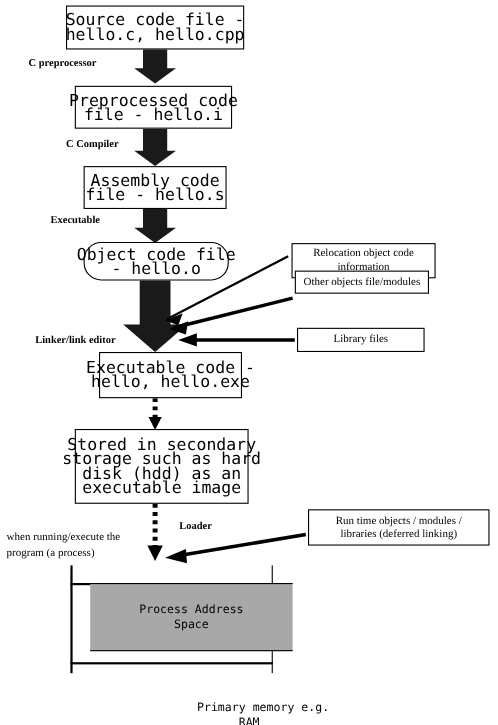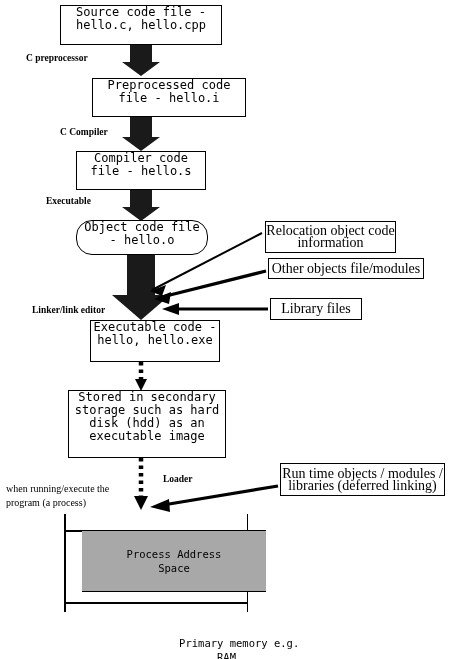--- a/index.html
+++ b/index.html
@@ -14,36 +14,37 @@
     background: #ffffff;
     overflow: hidden;
     font-family: "Liberation Serif", serif;
   }
   .mono-box {
     position: absolute;
     box-sizing: border-box;
     border: 1.5px solid #000000;
     background: #ffffff;
     font-family: "DejaVu Sans Mono", monospace;
-    font-size: 12px;
+    font-size: 15px;
     line-height: 13px;
     color: #000000;
     text-align: center;
     display: flex;
+    align-items: center;
     justify-content: center;
     white-space: pre;
     letter-spacing: 0px;
   }
   .serif-box {
     position: absolute;
     box-sizing: border-box;
     border: 1.5px solid #000000;
     background: #ffffff;
     font-family: "Liberation Serif", serif;
-    font-size: 14px;
+    font-size: 10px;
     line-height: 12px;
     color: #000000;
     text-align: center;
     display: flex;
     align-items: center;
     justify-content: center;
   }
   .stage-label {
     position: absolute;
     font-family: "Liberation Serif", serif;
@@ -154,27 +155,27 @@
       <line x1="278" y1="486" x2="163" y2="505" stroke="#000" stroke-width="3.2"></line>
       <path d="M150,507 L169,499 L170,512 Z" fill="#000"></path>
     </g>
   </svg>
 
   <div class="mono-box" style="left:60px; top:5px; width:162px; height:40px;">
     <span>Source code file -
 hello.c, hello.cpp</span>
   </div>
 
-  <div class="mono-box" style="left:92px; top:78px; width:154px; height:39px;">
+  <div class="mono-box" style="left:68px; top:78px; width:143px; height:39px;">
     <span>Preprocessed code
 file - hello.i</span>
   </div>
 
   <div class="mono-box" style="left:76px; top:151px; width:130px; height:39px;">
-    <span>Compiler code
+    <span>Assembly code
 file - hello.s</span>
   </div>
 
   <div class="mono-box" style="left:76px; top:220px; width:132px; height:35px;border-radius:16px;">
     <span>Object code file
 - hello.o</span>
   </div>
 
   <div class="mono-box" style="left:78px; top:320px; width:130px; height:42px;margin-left:12px;">
     <span>Executable code -
@@ -206,25 +207,25 @@
 
   <div class="stage-label" style="left:163px; top:474px;">
     <span>Loader</span>
   </div>
 
   <div class="serif-box" style="left:265px; top:221px; width:131px; height:32px; white-space:pre-line;">
     <span>Relocation object code
 information</span>
   </div>
 
-  <div class="serif-box" style="left:268px; top:258px; width:156px; height:21px;text-align:center;">
+  <div class="serif-box" style="left:268px; top:246px; width:122px; height:21px;text-align:center;">
     <span>Other objects file/modules</span>
   </div>
 
-  <div class="serif-box" style="left:270px; top:298px; width:92px; height:22px;justify-content:center;">
+  <div class="serif-box" style="left:270px; top:298px; width:116px; height:22px;justify-content:center;">
     <span>Library files</span>
   </div>
 
   <div class="serif-box" style="left:280px; top:463px; width:165px; height:33px; white-space:pre-line;">
     <span>Run time objects / modules /
 libraries (deferred linking)</span>
   </div>
 
   <div class="plain-label" style="left:6px; top:468px; width:130px; white-space:pre-line;">
     <span>when running/execute the

